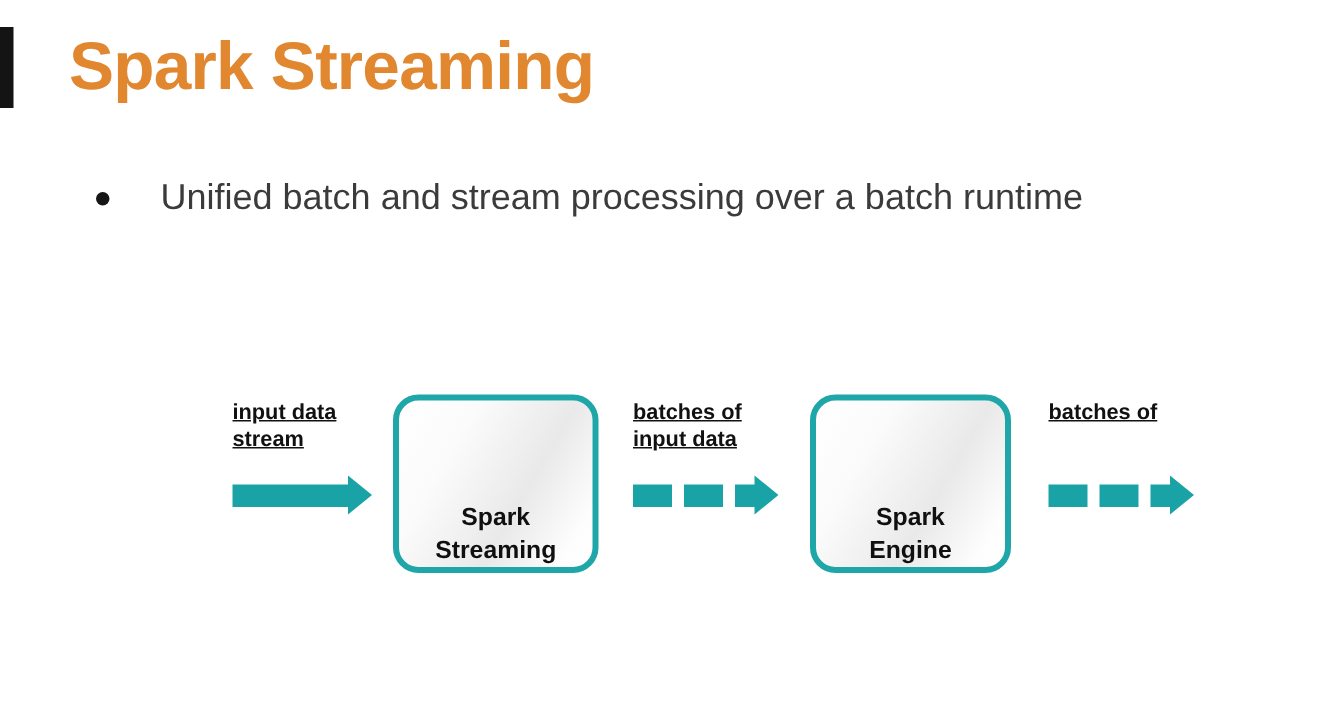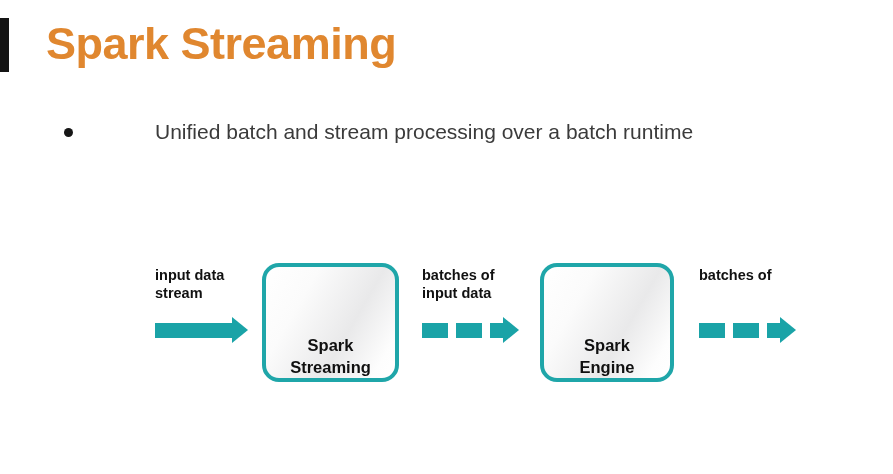--- a/index.html
+++ b/index.html
@@ -55,43 +55,43 @@
   .bullet-marker {
     width: 9px;
     height: 9px;
     border-radius: 50%;
     background: #161616;
     margin-top: 10px;
     margin-right: 34px;
     flex: 0 0 auto;
   }
   .bullet-text {
-    font-size: 21px;
+    font-size: 24px;
     color: #3b3b3b;
     line-height: 28px;
     white-space: nowrap;
-    margin-left: 48px;
   }
 
   
   #pipeline-diagram {
     position: absolute;
     left: 0px;
     top: 240px;
     width: 893px;
     height: 170px;
   }
 
   .stage-label {
     position: absolute;
     font-size: 14.5px;
     font-weight: bold;
     color: #111111;
     line-height: 18px;
     white-space: nowrap;
+    text-decoration: underline;
   }
 
   
   .process-box {
     position: absolute;
     border: 4px solid #1fa6a9;
     border-radius: 17px;
     background: linear-gradient(120deg, #ffffff 0%, #fbfbfb 28%, #e9e9ea 62%, #fdfdfd 88%, #ffffff 100%);
     box-sizing: border-box;
     display: flex;

